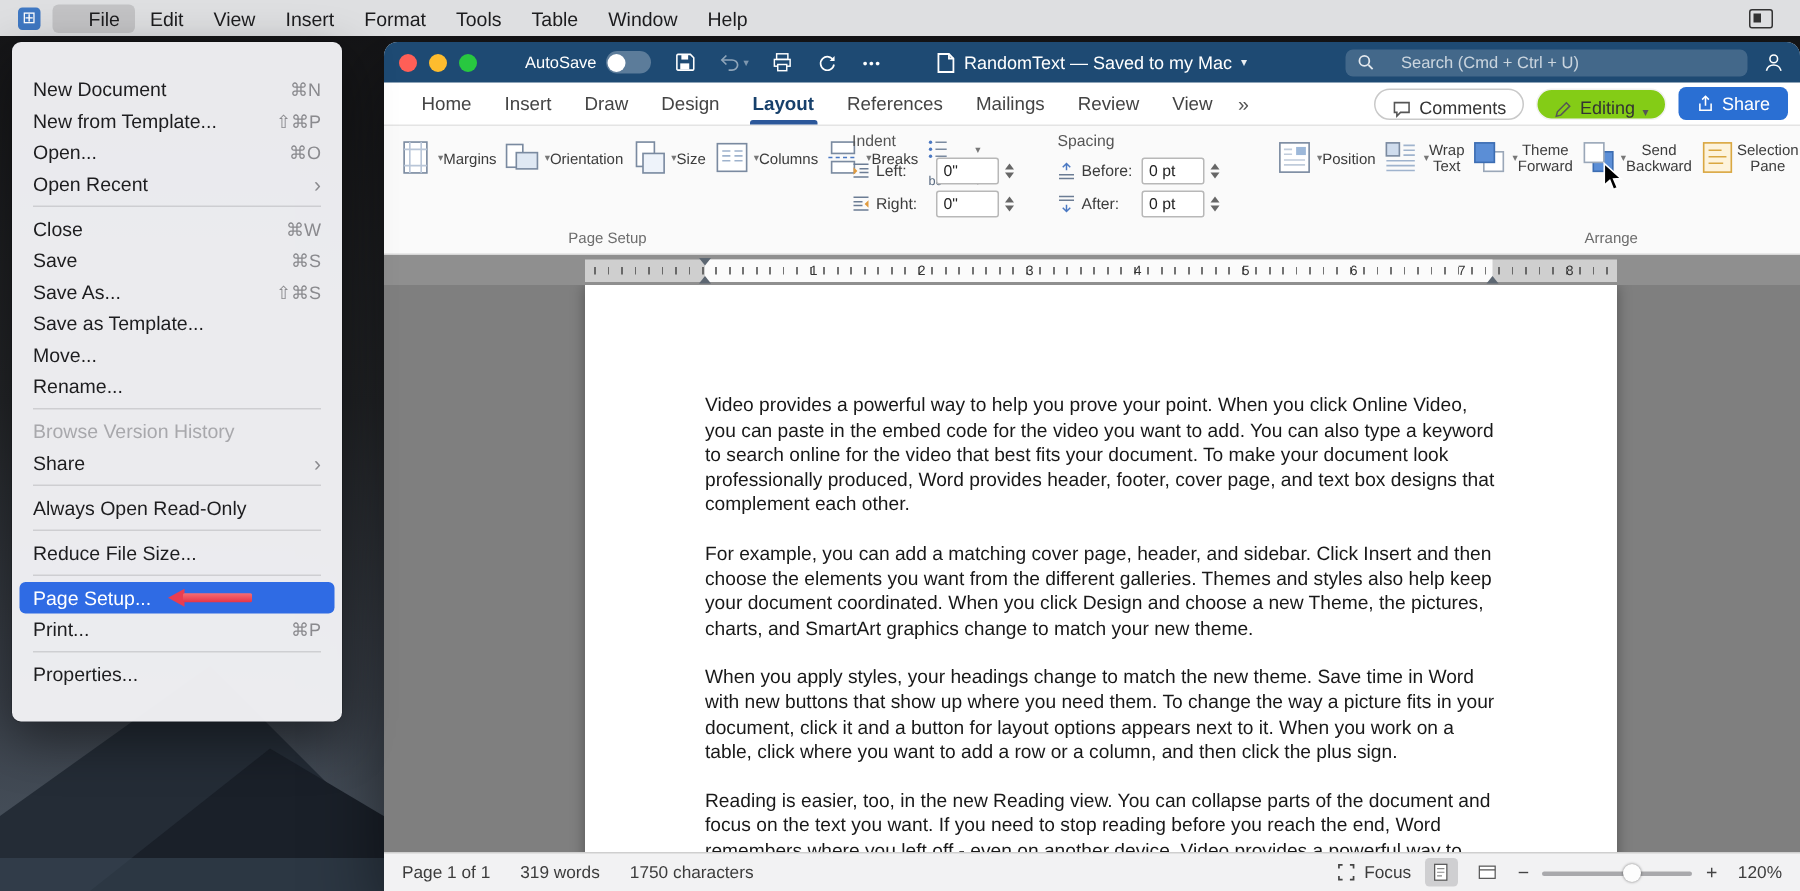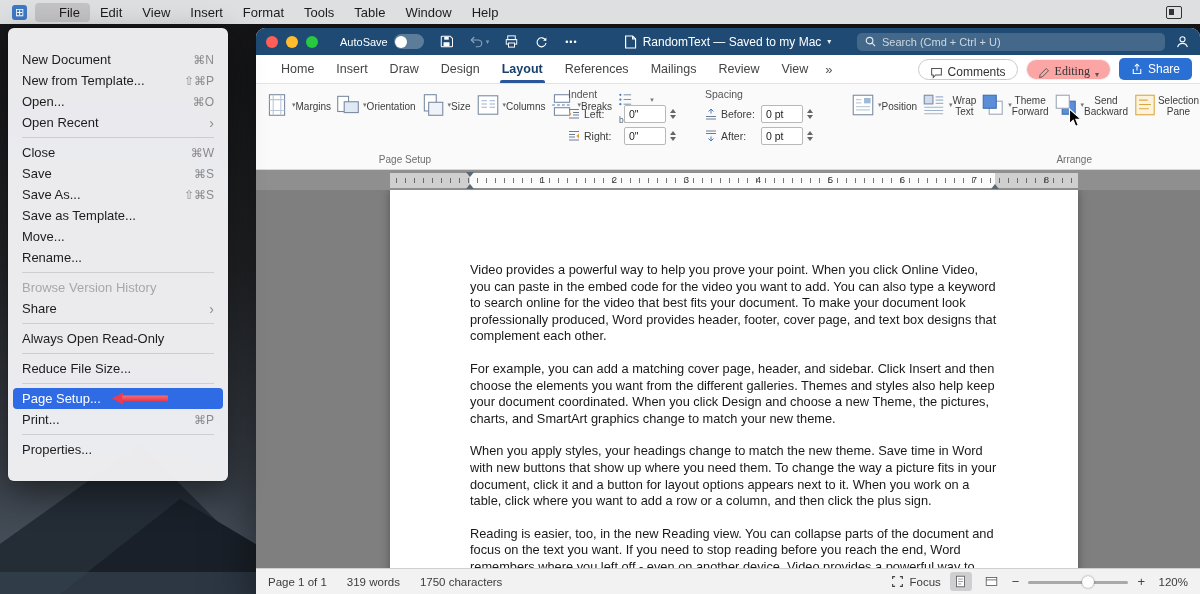--- a/index.html
+++ b/index.html
@@ -36,45 +36,45 @@
   .anno .ah { position:absolute; left:0; top:0.5px; width:0; height:0; border-top:6px solid transparent; border-bottom:6px solid transparent; border-right:11px solid #ea3d50; }
   .anno .as { position:absolute; left:10px; top:3.5px; width:46px; height:6px; border-radius:1px; background:linear-gradient(180deg,#f56d72 0%,#e63448 100%); }
 
   
   .word { position:absolute; left:256px; top:28px; width:944px; height:566px; border-radius:9px 9px 0 0; overflow:hidden; box-shadow:0 18px 50px rgba(0,0,0,0.5); display:flex; flex-direction:column; background:#fff; z-index:10; }
 
   
   .tb { height:27px; background:#1e4a73; display:flex; align-items:center; padding:0 10px; position:relative; flex-shrink:0; }
   .tl { width:12px; height:12px; border-radius:50%; margin-right:8px; }
   .tl.r { background:#ff5f57; } .tl.y { background:#febc2e; } .tl.g { background:#28c840; }
-  .tb-as { display:flex; align-items:center; margin-left:14px; gap:6px; }
+  .tb-as { display:flex; align-items:center; margin-left:24px; gap:6px; }
   .tb-as-label { color:#fff; font-size:11px; }
   .toggle { width:30px; height:15px; border-radius:8px; background:rgba(255,255,255,0.28); position:relative; }
   .toggle i { position:absolute; left:1.5px; top:1.5px; width:12px; height:12px; border-radius:50%; background:#fff; }
   .qat { display:flex; align-items:center; margin-left:15px; color:#fff; }
   .qat svg { display:block; }
   .qat.dis { opacity:.5; }
   .qcar { color:rgba(255,255,255,0.85); font-size:7px; margin-left:2px; }
   .tb-more { color:#fff; font-size:9px; letter-spacing:1px; margin-left:16px; }
   .tb-center { position:absolute; left:50%; top:0; height:27px; transform:translateX(-50%); display:flex; align-items:center; gap:6px; color:#fff; font-size:12px; white-space:nowrap; }
   .tb-car { font-size:8px; color:rgba(255,255,255,0.9); }
   .tb-right { margin-left:auto; display:flex; align-items:center; gap:10px; }
-  .tb-search { display:flex; align-items:center; gap:6px; width:308px; height:18px; border-radius:5px; background:rgba(255,255,255,0.17); padding:0 8px; }
+  .tb-search { display:flex; align-items:center; gap:18px; width:268px; height:18px; border-radius:5px; background:rgba(255,255,255,0.17); padding:0 8px; }
   .tb-search input { flex:1; border:0; outline:0; background:transparent; color:rgba(255,255,255,0.92); font-size:11px; font-family:"Liberation Sans", sans-serif; }
   .tb-search input::placeholder { color:rgba(255,255,255,0.72); }
 
   
   .trow { height:29px; background:#fff; display:flex; align-items:center; padding:0 8px 0 14px; border-bottom:1px solid #e4e4e4; flex-shrink:0; }
   .tab { font-size:12.5px; color:#444; padding:6px 11px 7px; position:relative; white-space:nowrap; }
   .tab.act { color:#17406b; font-weight:bold; }
   .tab.act::after { content:""; position:absolute; left:9px; right:9px; bottom:0; height:3px; background:#2b579a; border-radius:2px 2px 0 0; }
   .tab-ovf { font-size:13px; color:#555; padding:0 6px; }
   .tr-right { margin-left:auto; display:flex; align-items:center; gap:8px; }
   .pill { display:flex; align-items:flex-end; gap:5px; height:21px; padding:0 11px; border-radius:11px; font-size:12px; color:#333; background:#fff; border:1px solid #c9c9c9; white-space:nowrap; }
-  .pill.gray { background:#fca5a5; border-color:#f1f1f1;font-family:Liberation Serif, serif; }
+  .pill.gray { background:#84cc16; border-color:#f1f1f1; }
   .pill .pcar { font-size:8px; color:#555; }
   .share-btn { display:flex; align-items:center; gap:5px; height:22px; padding:0 12px; border-radius:5px; background:#2a6fd3; color:#fff; font-size:12px; white-space:nowrap; }
 
   
   .ribbon { height:86px; background:#fafafa; border-bottom:1px solid #d8d8d8; display:flex; flex-shrink:0; overflow:hidden; }
   .rgroup { display:flex; flex-direction:column; flex-shrink:0; }
   .rbtns { display:flex; align-items:flex-start; padding:6px 6px 0; flex:1; }
   .glabel { text-align:center; font-size:10px; color:#6d6d6d; padding-bottom:4px; }
   .vsep { width:1px; background:#ddd; margin:6px 0; }
   .rlb { display:flex; flex-direction:row; align-items:center; margin:0 2px; }

